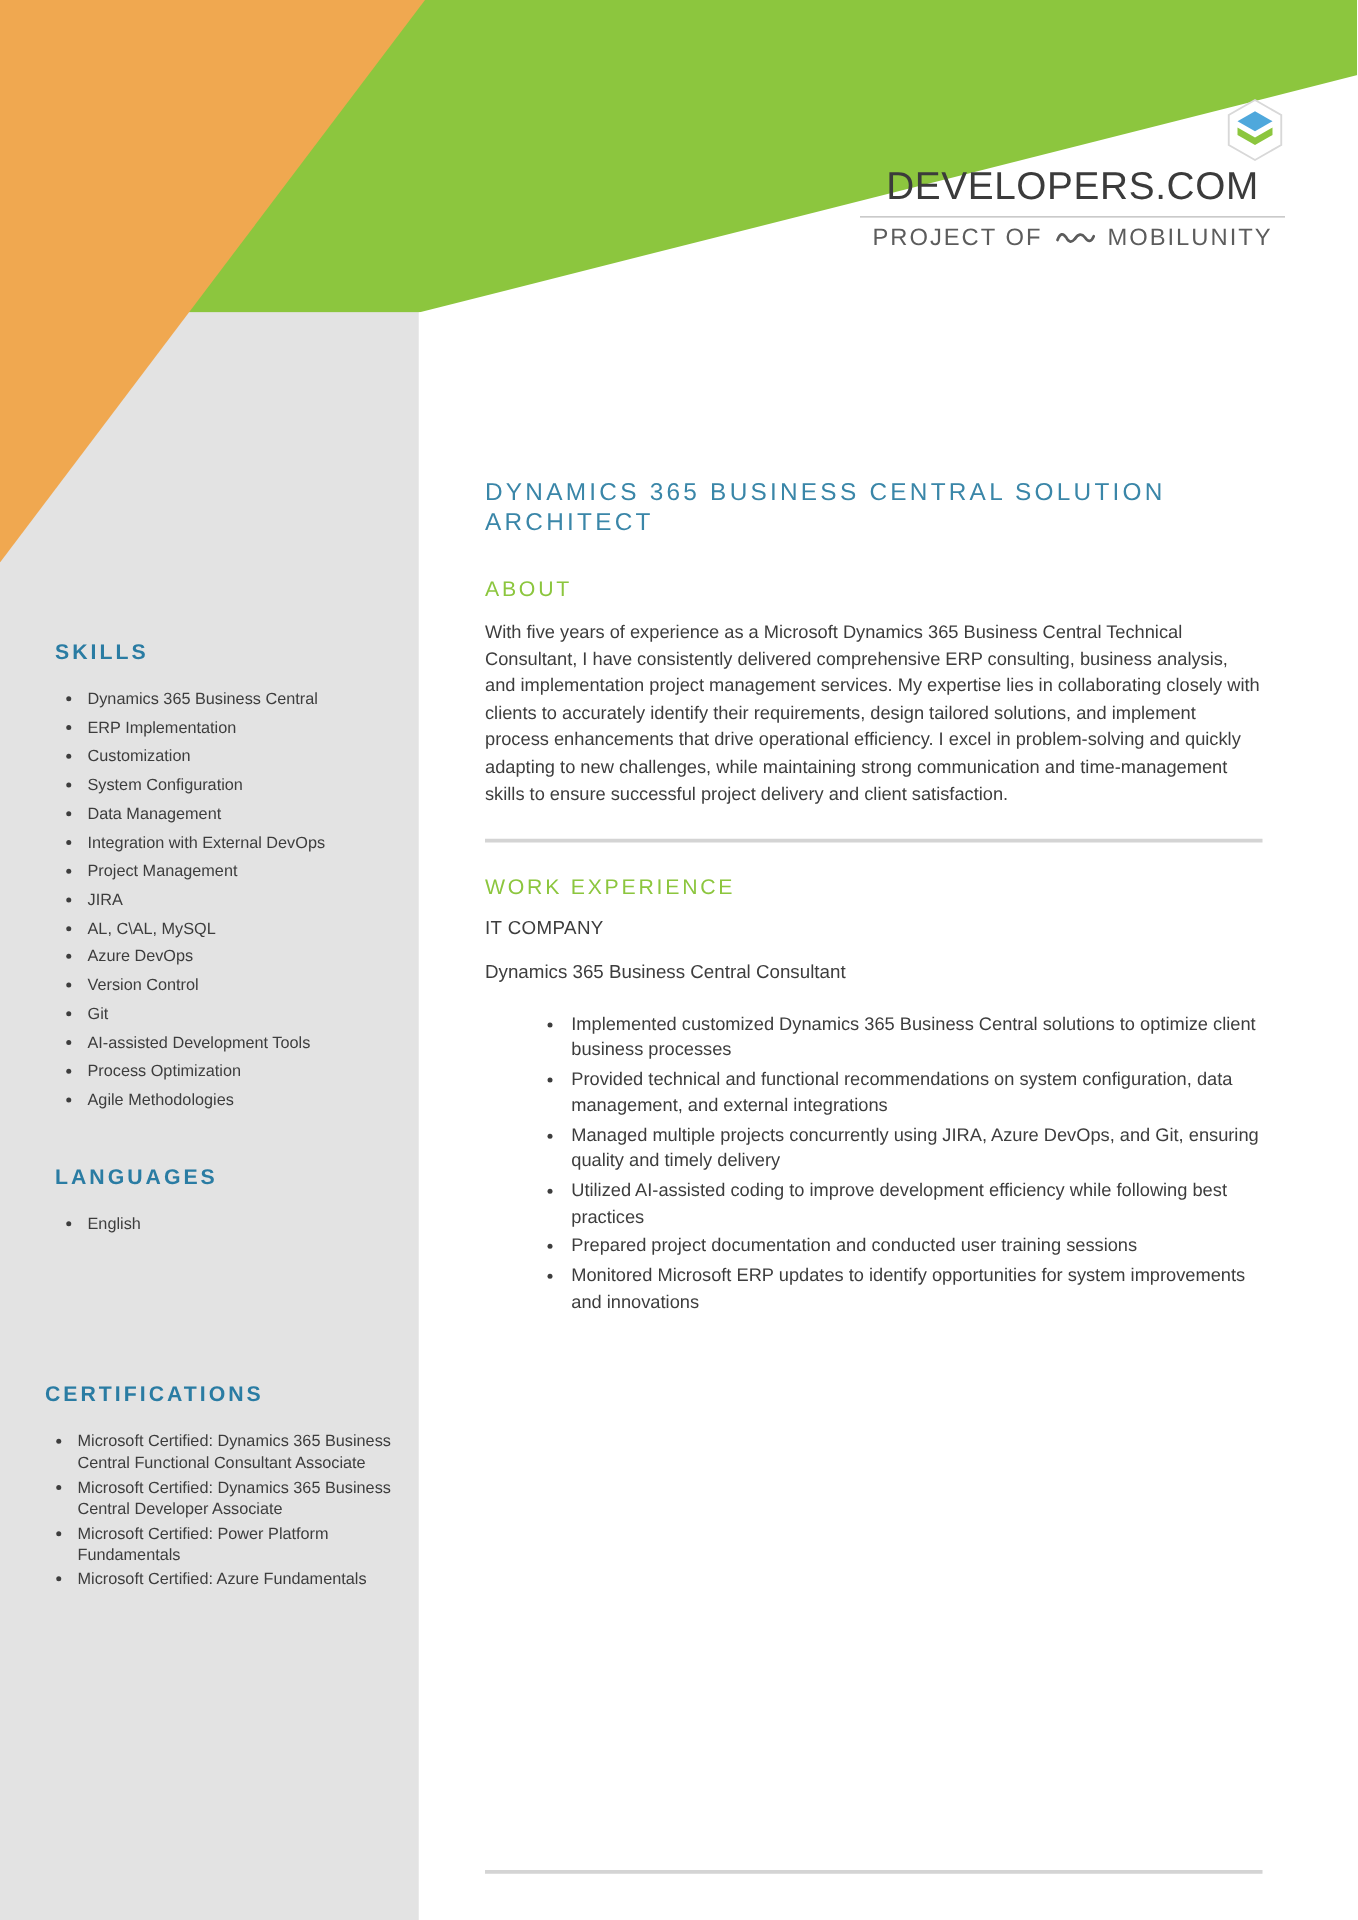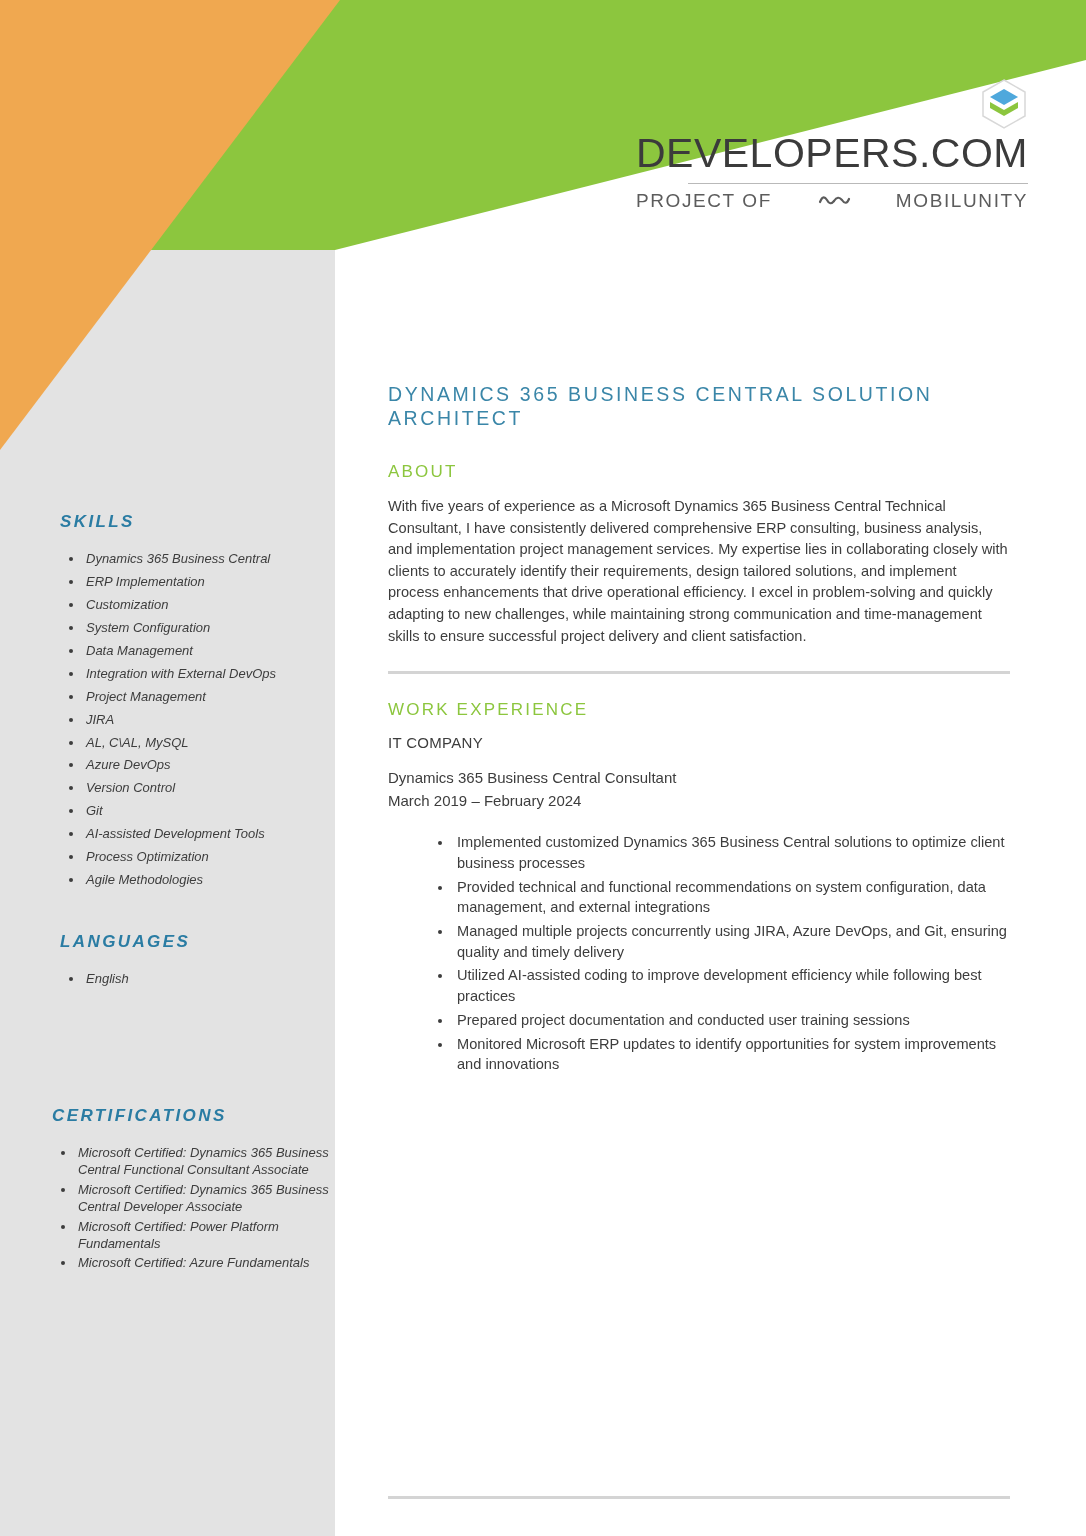--- a/index.html
+++ b/index.html
@@ -86,37 +86,37 @@
   }
   .logo-words {
     font-size: 31px;
     letter-spacing: 0.5px;
     color: #3b3b3b;
     font-weight: 400;
     text-align: right;
   }
   .logo-words .bold { font-weight: 700; }
   .logo-line2 {
-    font-size: 41px;
+    font-size: 31px;
     letter-spacing: 0.5px;
     color: #3b3b3b;
     margin-top: 3px;
     text-align: center;
   }
   .logo-divider {
     height: 1px;
     background: #b9b9b9;
     margin: 9px 0 7px 0;
     width: 340px;
     margin-left: auto;
   }
   .logo-sub {
     display: flex;
     align-items: center;
-    justify-content: space-between;
+    justify-content: center;
     gap: 9px;
     font-size: 19px;
     letter-spacing: 1.6px;
     color: #5c5c5c;
   }
   .mobilunity-mark {
     display: inline-block;
     width: 34px;
     height: 17px;
     position: relative;
@@ -202,26 +202,25 @@
     top: 1496px;
     width: 622px;
     height: 3px;
     background: #d4d4d4;
     z-index: 6;
   }
 
   
   .sidebar {
     position: absolute;
-    left: 16px;
+    left: 0;
     top: 0;
     width: 346px;
     height: 1536px;
     z-index: 4;
-    font-style: italic;
   }
   .side-head {
     font-size: 17px;
     font-weight: 700;
     letter-spacing: 2.4px;
     color: #2a7ca3;
     margin: 0 0 18px 0;
   }
   .side-block { position: absolute; }
   .side-list {
@@ -284,21 +283,20 @@
     <h2 class="section-head">ABOUT</h2>
     <p class="about-text">With five years of experience as a Microsoft Dynamics 365 Business Central Technical Consultant, I have consistently delivered comprehensive ERP consulting, business analysis, and implementation project management services. My expertise lies in collaborating closely with clients to accurately identify their requirements, design tailored solutions, and implement process enhancements that drive operational efficiency. I excel in problem-solving and quickly adapting to new challenges, while maintaining strong communication and time-management skills to ensure successful project delivery and client satisfaction.</p>
 
     <div class="rule"></div>
 
     <h2 class="section-head">WORK EXPERIENCE</h2>
 
     <div>
       <p class="company">IT COMPANY</p>
       <p class="role">Dynamics 365 Business Central Consultant</p>
-      <p class="role">March 2019 – February 2024</p>
       <ul class="bullets">
         <li>Implemented customized Dynamics 365 Business Central solutions to optimize client business processes</li>
         <li>Provided technical and functional recommendations on system configuration, data management, and external integrations</li>
         <li>Managed multiple projects concurrently using JIRA, Azure DevOps, and Git, ensuring quality and timely delivery</li>
         <li>Utilized AI-assisted coding to improve development efficiency while following best practices</li>
         <li>Prepared project documentation and conducted user training sessions</li>
         <li>Monitored Microsoft ERP updates to identify opportunities for system improvements and innovations</li>
       </ul>
     </div>
   </div>

